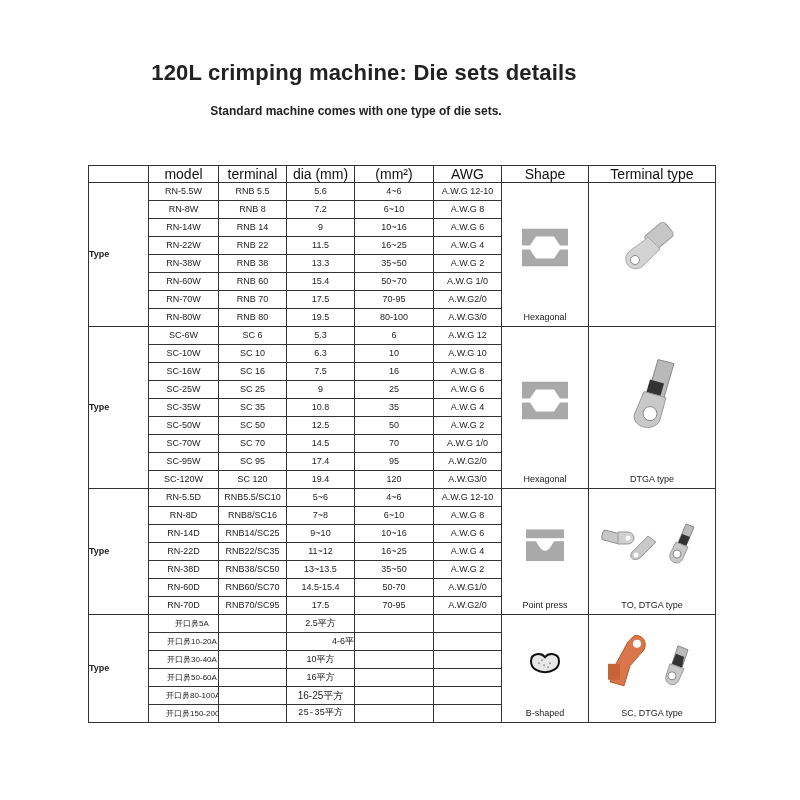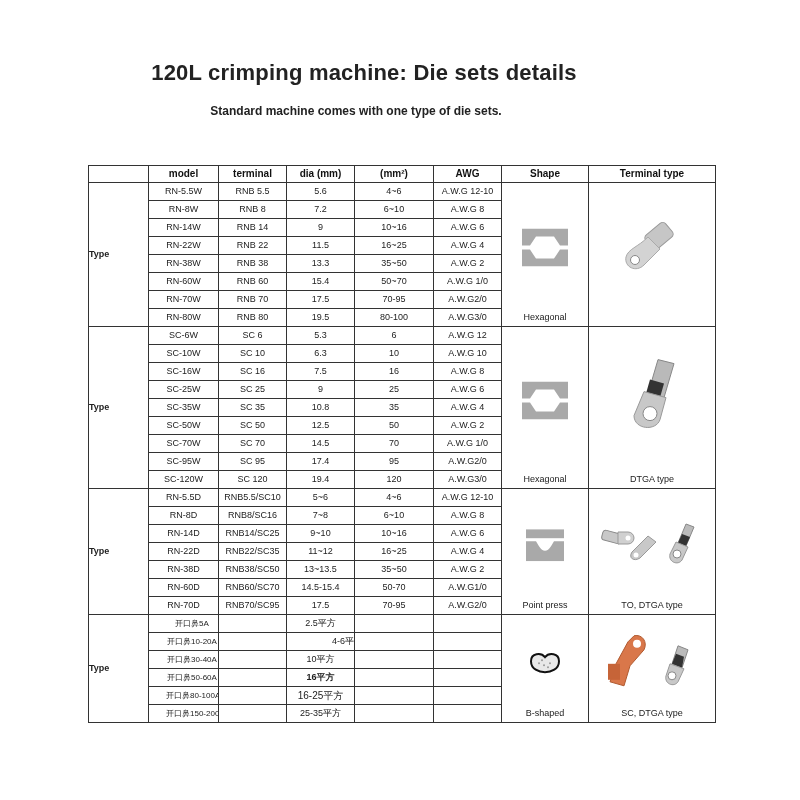--- a/index.html
+++ b/index.html
@@ -1,21 +1,21 @@
 <!DOCTYPE html>
 <html><head>
 <meta charset="utf-8">
 <style>
   html, body { margin: 0; padding: 0; background: #ffffff; }
   body { width: 800px; height: 800px; position: relative; overflow: hidden; font-family: "Liberation Sans", sans-serif; color: #1a1a1a; }
   .title { position: absolute; top: 60px; left: 0; width: 728px; text-align: center; font-size: 22px; font-weight: bold; color: #222; letter-spacing: 0.2px; }
   .subtitle { position: absolute; top: 104px; left: 0; width: 712px; text-align: center; font-size: 12px; font-weight: bold; color: #222; }
   table.dies { position: absolute; top: 165px; left: 88px; border-collapse: collapse; table-layout: fixed; width: 627px; }
   table.dies td, table.dies th { border: 1px solid #333; padding: 0; text-align: center; font-size: 9px; color: #222; height: 17px; line-height: 17px; overflow: hidden; white-space: nowrap; }
-  table.dies th { font-weight: bold; font-size: 10px; height: 16px; line-height: 16px; color: #111; }
+  table.dies th { font-weight: normal; font-size: 14px; height: 16px; line-height: 16px; color: #111; }
   td.type-label { font-size: 20px; font-weight: bold; text-align: left; padding-left: 7px; line-height: 23px; white-space: normal; color: #000; vertical-align: middle; }
   td.model { text-align: left; padding-left: 6px; }
   td.model.cn { padding-left: 17px; font-size: 8px; }
   td.shape-cell, td.term-cell { vertical-align: bottom; position: relative; font-size: 12px; line-height: 14px; padding-bottom: 4px; color: #111; }
   .shape-icon { position: absolute; left: 50%; top: 50%; transform: translate(-50%, -60%); }
   .term-icon { position: absolute; left: 50%; top: 50%; transform: translate(-50%, -60%); }
   .cell-caption { display: block; }
 </style>
 </head>
 <body>
@@ -327,32 +327,32 @@
       <tr>
         <td class="model cn">开口鼻30-40A</td>
         <td></td>
         <td style="font-size: 9px;">10平方</td>
         <td></td>
         <td></td>
       </tr>
       <tr>
         <td class="model cn">开口鼻50-60A</td>
         <td></td>
-        <td style="font-size: 9px; font-weight: bold;">16平方</td>
+        <td style="font-size: 9px;">16平方</td>
         <td></td>
         <td></td>
       </tr>
       <tr>
         <td class="model cn">开口鼻80-100A</td>
         <td></td>
         <td style="font-size: 10px; text-align: center;">16-25平方</td>
         <td></td>
         <td></td>
       </tr>
       <tr>
         <td class="model cn">开口鼻150-200A</td>
         <td></td>
-        <td style="font-size: 9px;">25-35平方</td>
+        <td style="font-size: 9px; font-family: Liberation Mono, monospace;">25-35平方</td>
         <td></td>
         <td></td>
       </tr>
     </tbody>
 </table>
 
 </body></html>

